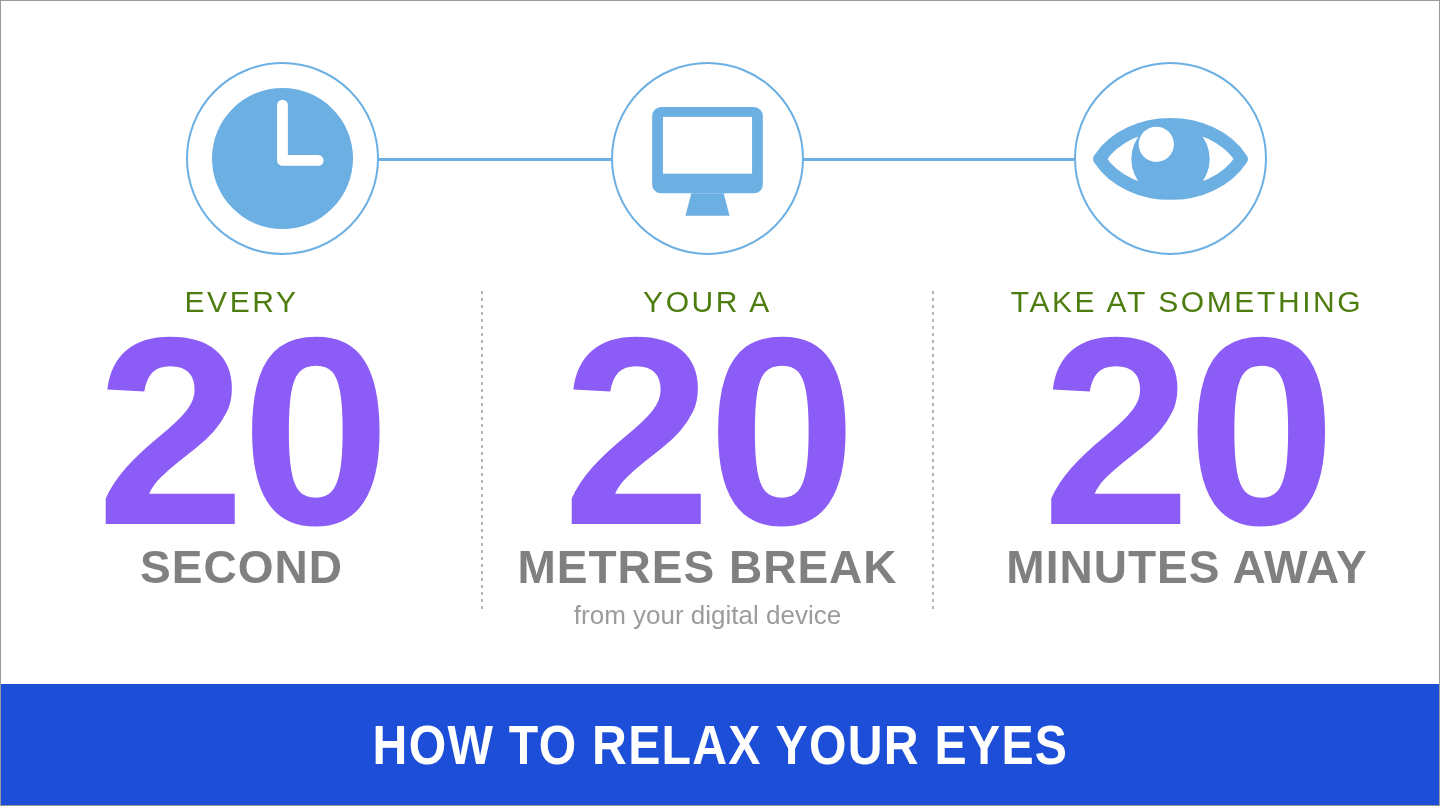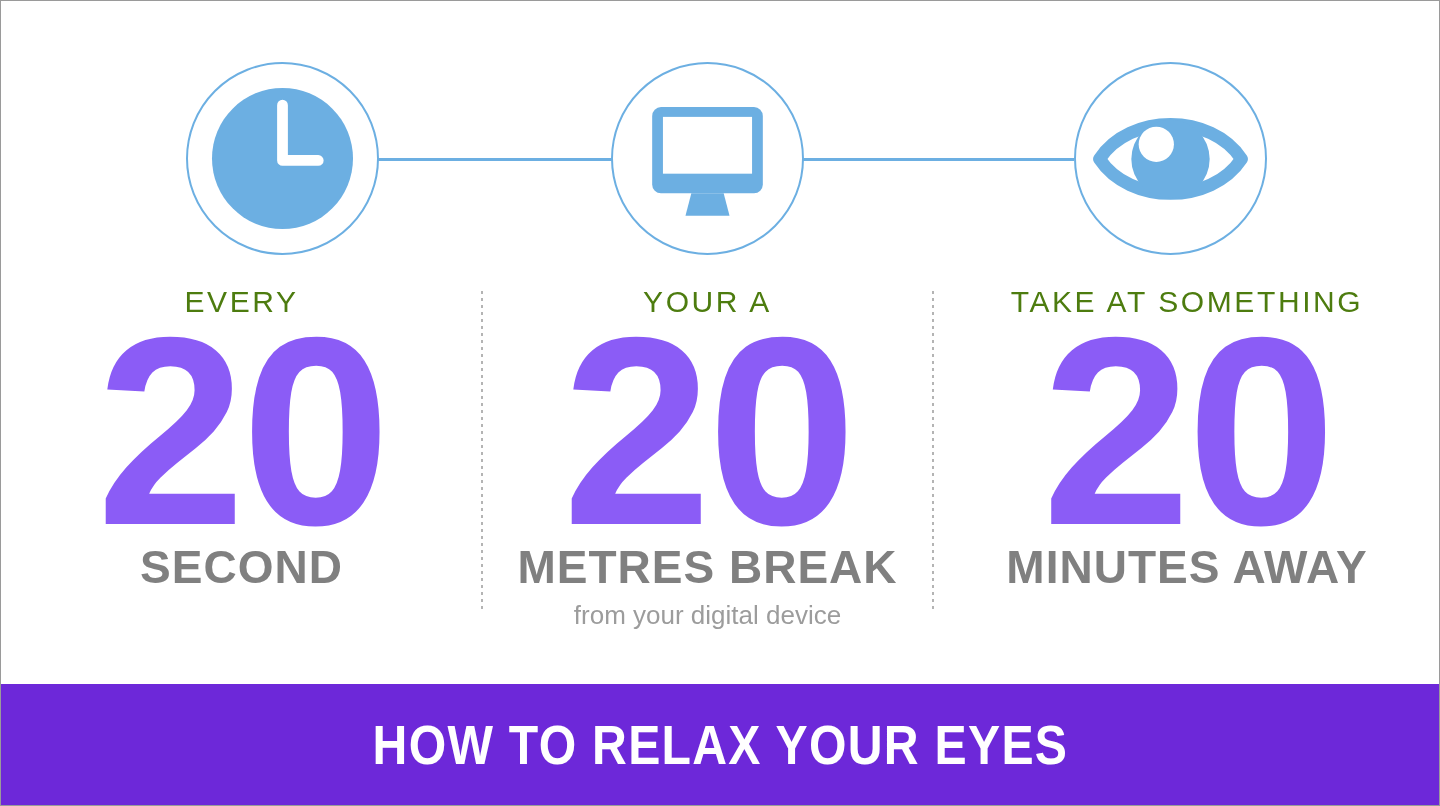--- a/index.html
+++ b/index.html
@@ -120,21 +120,21 @@
   .divider.d1 { left: 480px; }
   .divider.d2 { left: 931px; }
 
   
   .banner {
     position: absolute;
     left: 0;
     bottom: 0;
     width: 1438px;
     height: 121px;
-    background: #6d28d9;
+    background: #1d4ed8;
     display: flex;
     align-items: center;
     justify-content: center;
   }
   .banner-title {
     color: #ffffff;
     font-size: 56px;
     font-weight: 700;
     letter-spacing: 1.5px;
     transform: scaleX(0.86);

